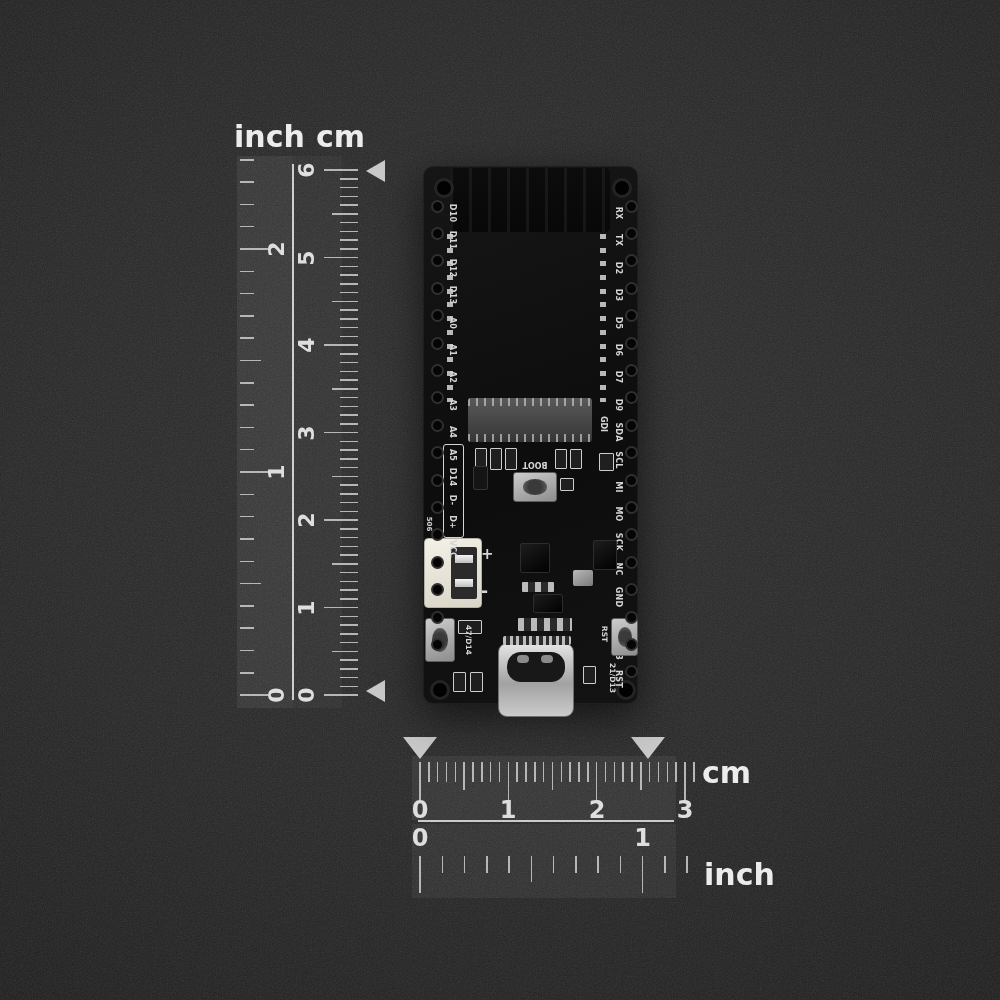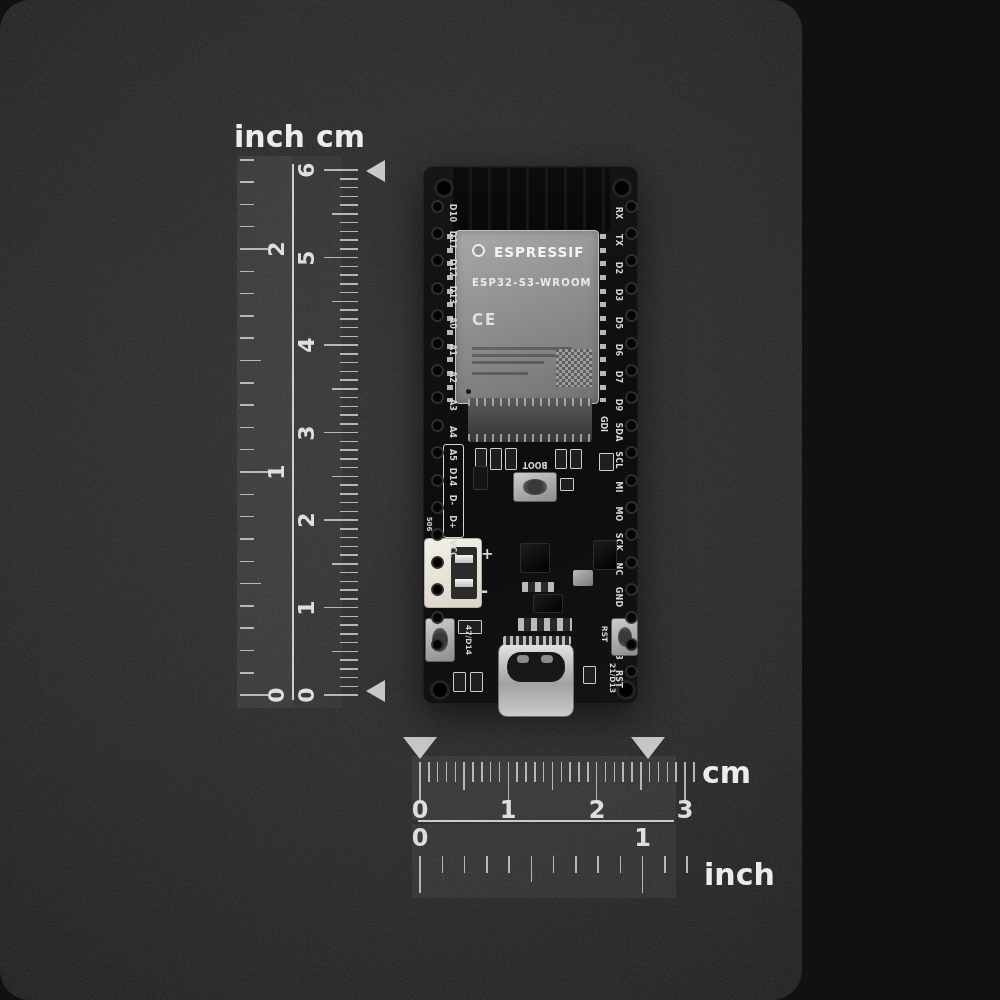--- a/index.html
+++ b/index.html
@@ -1,18 +1,18 @@
 <!DOCTYPE html>
 <html><head>
 <meta charset="utf-8">
 <style>
   html,body{margin:0;padding:0;background:#111;}
-  .scene{position:relative;width:802px;height:1000px;overflow:hidden;
+  .scene{position:relative;width:1000px;height:1000px;overflow:hidden;
     background:radial-gradient(120% 100% at 50% 42%, #2d2d2d 0%, #262626 40%, #1c1c1c 75%, #161616 100%);
-    font-family:"DejaVu Sans","Liberation Sans",sans-serif;border-radius:30px;}
+    font-family:"DejaVu Sans","Liberation Sans",sans-serif;}
   .noise{position:absolute;left:0;top:0;width:1000px;height:1000px;opacity:.16;pointer-events:none;}
   
   .strip{position:absolute;}
   .tick{position:absolute;background:#c8c8c8;height:1.5px;opacity:.88;}
   .tickv{position:absolute;background:#c8c8c8;width:1.5px;opacity:.88;}
   .rline{position:absolute;background:rgba(255,255,255,.75);}
   .rnum{position:absolute;color:#dedede;font-weight:700;transform:translate(-50%,-50%);line-height:1;}
   .rnum.rot{transform:translate(-50%,-50%) rotate(-90deg);}
   .runit{position:absolute;color:#ececec;font-weight:700;font-size:30px;line-height:1;}
   .arrow-left{position:absolute;width:0;height:0;border-top:11px solid transparent;border-bottom:11px solid transparent;border-right:19px solid #c9c9c9;}
@@ -256,32 +256,20 @@
     <div class="antenna"></div>
 
     <div class="mhole" style="left:11px;top:12px;"></div>
     <div class="mhole" style="left:189px;top:12px;"></div>
     <div class="mhole" style="left:7px;top:514px;"></div>
     <div class="mhole" style="left:193px;top:514px;"></div>
 
     <div class="pads" style="left:24px;top:68px;height:168px;"></div>
     <div class="pads" style="left:177px;top:68px;height:168px;"></div>
 
-    <div class="module">
-      <div class="m-logo"></div>
-      <div class="m-brand">ESPRESSIF</div>
-      <div class="m-model">ESP32-S3-WROOM</div>
-      <div class="m-cert">CE</div>
-      <div class="m-bar" style="left:16px;top:116px;width:100px;"></div>
-      <div class="m-bar" style="left:16px;top:123px;width:92px;"></div>
-      <div class="m-bar" style="left:16px;top:130px;width:72px;"></div>
-      <div class="m-bar" style="left:16px;top:141px;width:56px;"></div>
-      <div class="m-dm"></div>
-      <div class="m-dot"></div>
-    </div>
 
     <div class="pinbox"></div>
     <div id="pins">
         <div class="pin-label" style="left: 29px; top: 47px;">D10</div>
         <div class="pin-label" style="left: 29px; top: 74.4px;">D11</div>
         <div class="pin-label" style="left: 29px; top: 101.8px;">D12</div>
         <div class="pin-label" style="left: 29px; top: 129.2px;">D13</div>
         <div class="pin-label" style="left: 29px; top: 156.6px;">A0</div>
         <div class="pin-label" style="left: 29px; top: 184px;">A1</div>
         <div class="pin-label" style="left: 29px; top: 211.4px;">A2</div>

